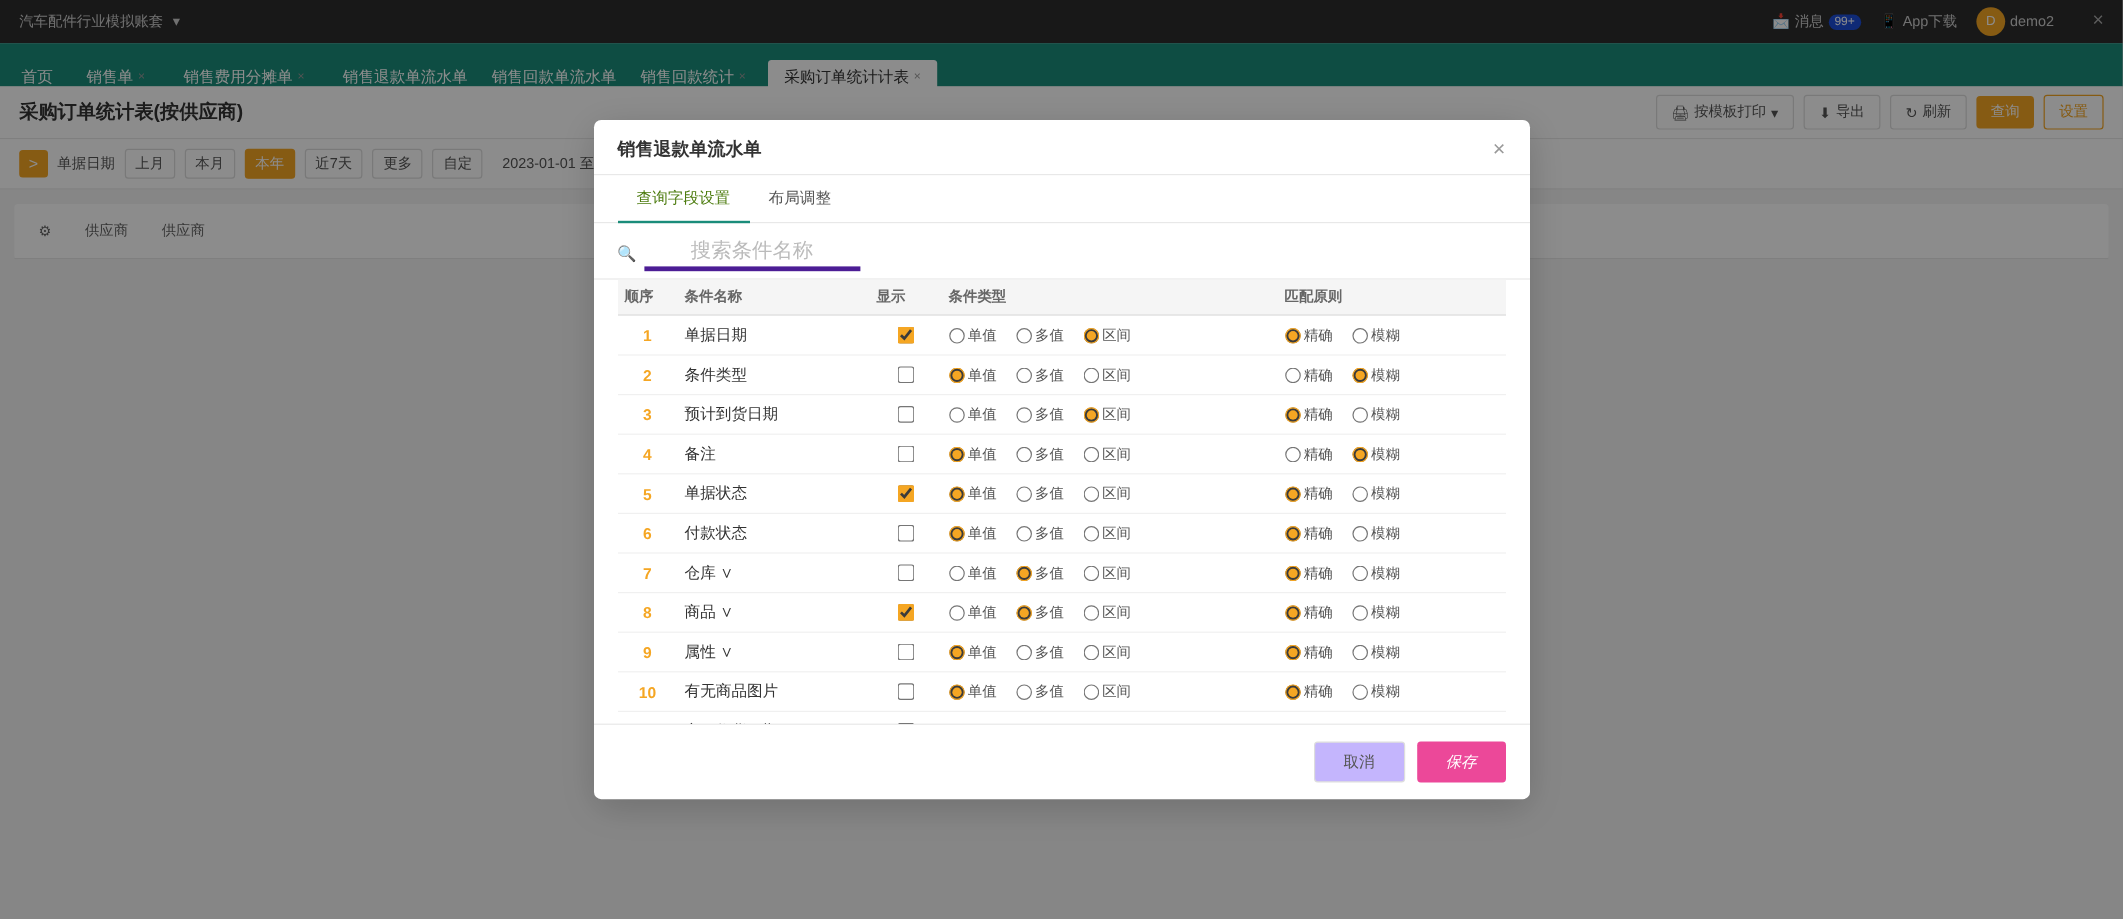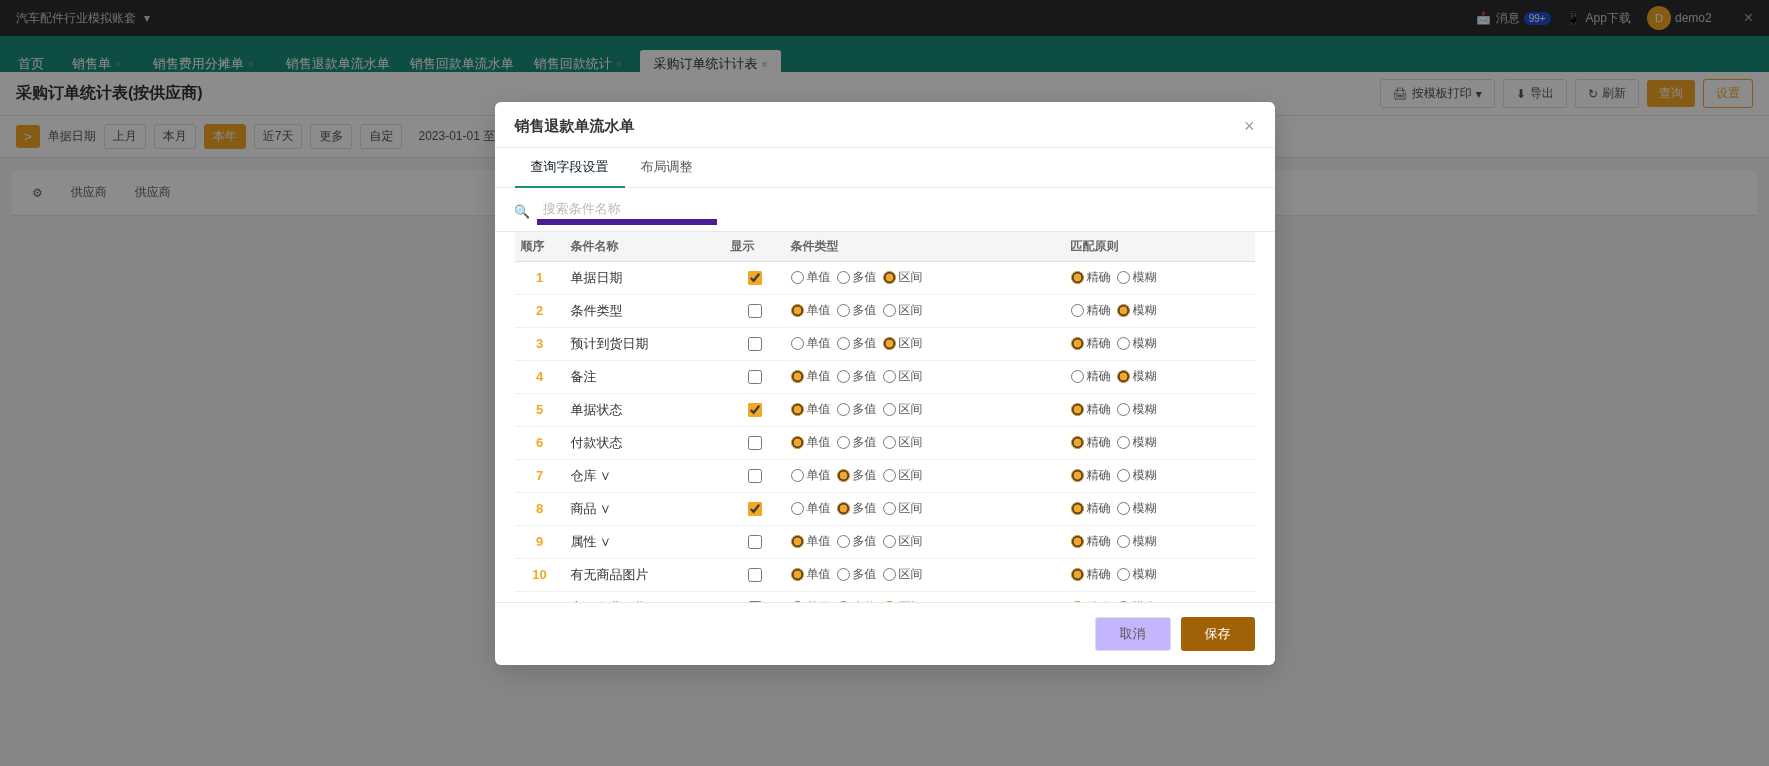--- a/index.html
+++ b/index.html
@@ -131,40 +131,41 @@
     }
     .dialog-tab {
       padding: 10px 16px;
       font-size: 13px;
       color: #555;
       cursor: pointer;
       border-bottom: 2px solid transparent;
       margin-bottom: -1px;
     }
     .dialog-tab.active {
-      color: #0f172a;
+      color: #4d7c0f;
       border-bottom: 2px solid #1a8c7a;
     }
 
     
     .dialog-search {
       padding: 10px 20px 6px;
       display: flex;
       align-items: center;
       gap: 6px;
       border-bottom: 1px solid #e8e8e8;
     }
     .dialog-search input {
       border: none;
-      border-bottom: 6px solid #4c1d95;
+      border-bottom: 4px solid #4c1d95;
       outline: none;
-      font-size: 13px;
+      font-size: 17px;
       padding: 3px 6px;
       width: 180px;
       color: #555;
+      text-align: center;
     }
     .dialog-search input::placeholder { color: #bbb; }
 
     
     .dialog-table { flex: 1; overflow-y: auto; padding: 0 20px; }
     .dt-header {
       display: grid;
       grid-template-columns: 50px 160px 60px 280px 200px;
       background: #f5f5f5;
       padding: 6px 0;
@@ -182,35 +183,35 @@
       grid-template-columns: 50px 160px 60px 280px 200px;
       padding: 7px 0;
       border-bottom: 1px solid #f0f0f0;
       font-size: 13px;
       color: #333;
       align-items: center;
     }
     .dt-row .row-num { color: #f5a623; font-weight: bold; justify-content: center; }
     
     
-    .radio-group { display: flex; align-items: center; gap: 6px; flex-wrap: nowrap; }
+    .radio-group { display: flex; align-items: center; gap: 16px; flex-wrap: nowrap; }
     .radio-option { display: flex; align-items: center; gap: 3px; font-size: 12px; color: #555; cursor: pointer; white-space: nowrap; }
     .radio-option input[type=radio] { accent-color: #f5a623; cursor: pointer; }
     .checkbox-orange { accent-color: #f5a623; cursor: pointer; width: 14px; height: 14px; }
 
     
     .dialog-footer {
       padding: 14px 20px;
       display: flex;
       justify-content: flex-end;
       gap: 10px;
       border-top: 1px solid #e8e8e8;
     }
     .btn-cancel { border: 1px solid #ddd; background: #c4b5fd; padding: 7px 24px; border-radius: 3px; cursor: pointer; font-size: 13px; color: #555; }
-    .btn-save { background: #a16207; border: none; color: white; padding: 7px 24px; border-radius: 3px; cursor: pointer; font-size: 13px; }
+    .btn-save { background: #ec4899; border: none; color: white; padding: 7px 24px; border-radius: 3px; cursor: pointer; font-size: 13px; font-style: italic; }
 
     
     .dialog-table::-webkit-scrollbar { width: 6px; }
     .dialog-table::-webkit-scrollbar-track { background: #f5f5f5; }
     .dialog-table::-webkit-scrollbar-thumb { background: #ccc; border-radius: 3px; }
   </style>
 </head>
 <body>
 
 <div class="top-bar">

